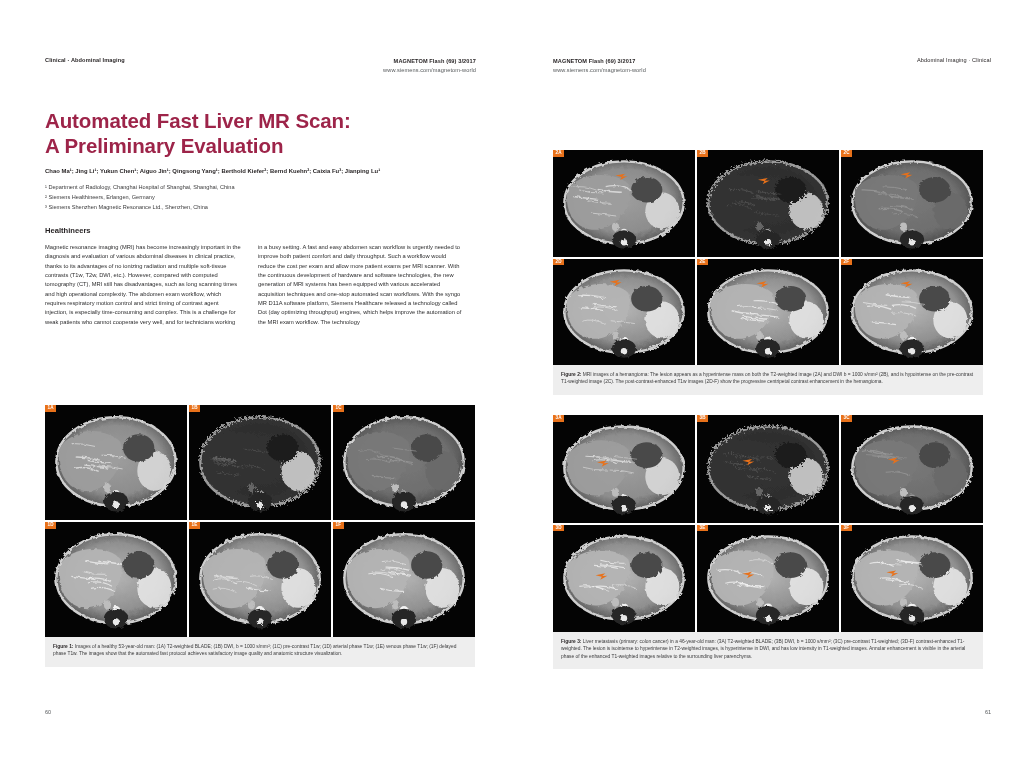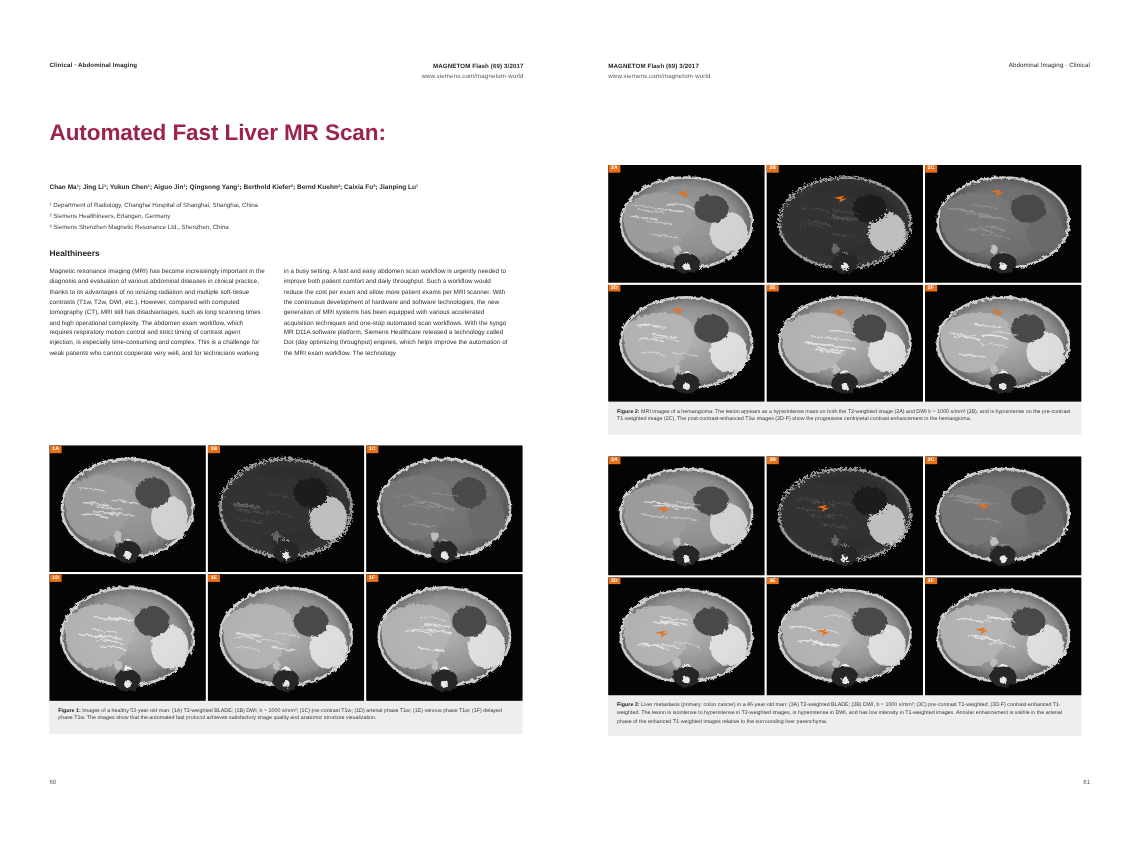--- a/index.html
+++ b/index.html
@@ -96,20 +96,21 @@
 
     <div class="runhead rh-left-a">Clinical · Abdominal Imaging</div>
 
     <div class="runhead rh-left-b">
       <div class="rh-bold">MAGNETOM Flash (69) 3/2017</div>
       <div class="rh-url">www.siemens.com/magnetom-world</div>
     </div>
 
     <div class="title">
       <span>Automated Fast Liver MR Scan:</span>
+      <span class="line2">A Preliminary Evaluation</span>
     </div>
 
     <div class="authors">Chao Ma¹; Jing Li¹; Yukun Chen¹; Aiguo Jin¹; Qingsong Yang¹; Berthold Kiefer²; Bernd Kuehn²; Caixia Fu³; Jianping Lu¹</div>
 
     <div class="affils">
       <div>¹ Department of Radiology, Changhai Hospital of Shanghai, Shanghai, China</div>
       <div>² Siemens Healthineers, Erlangen, Germany</div>
       <div>³ Siemens Shenzhen Magnetic Resonance Ltd., Shenzhen, China</div>
     </div>
 

